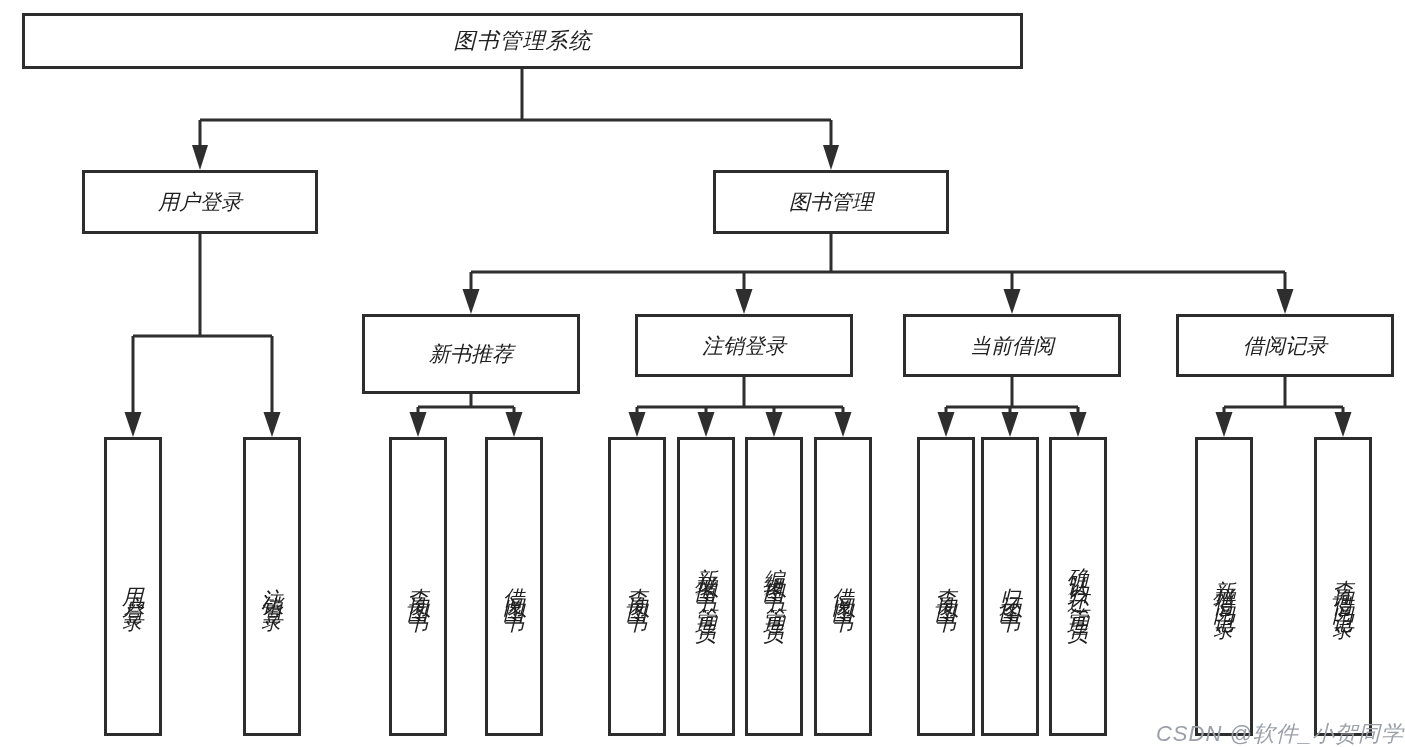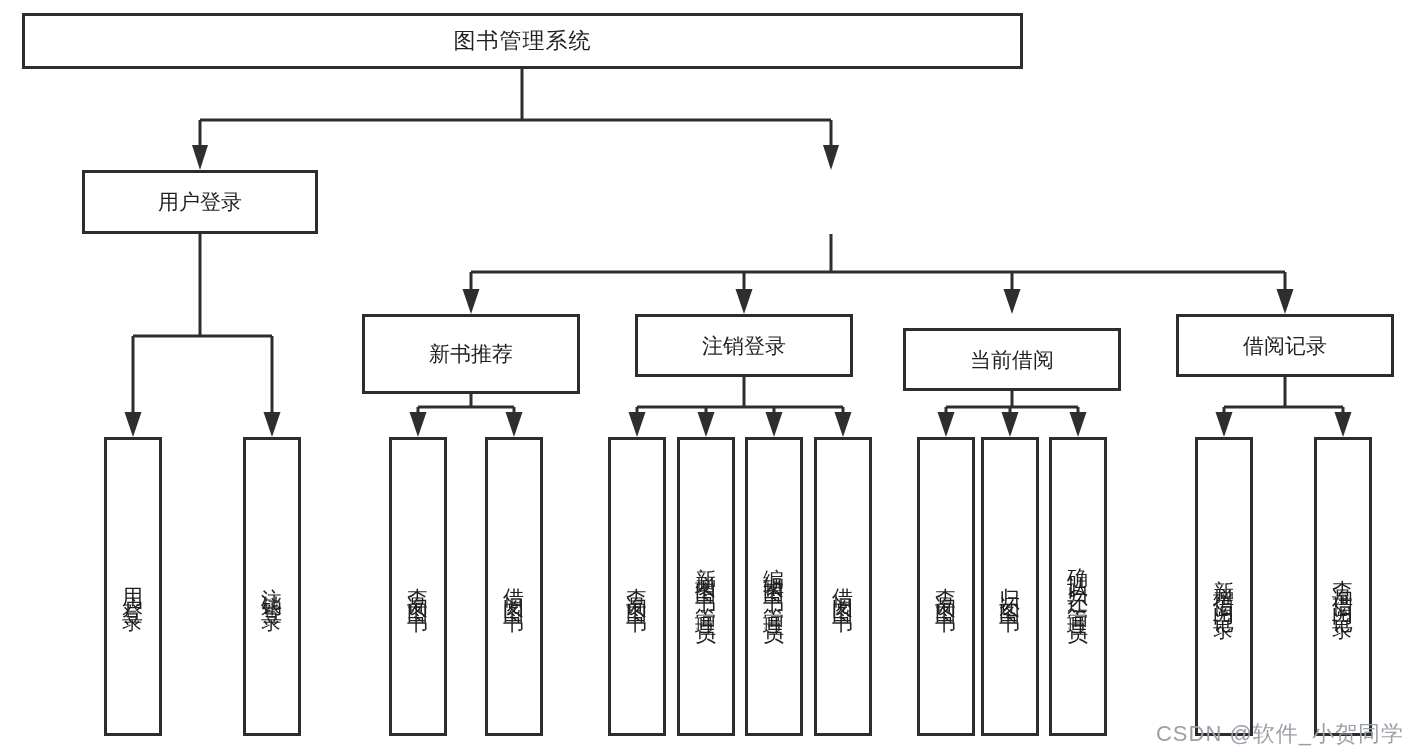--- a/index.html
+++ b/index.html
@@ -2,20 +2,21 @@
 <html><head>
 <meta charset="utf-8">
 <style>
   html,body { margin:0; padding:0; background:#ffffff; }
   .canvas {
     position:relative;
     width:1405px; height:747px;
     background:#ffffff;
     font-family:"Liberation Sans","DejaVu Sans",sans-serif;
     overflow:hidden;
+    font-style:italic;
   }
   .connectors {
     position:absolute; left:0; top:0; width:1405px; height:747px;
     pointer-events:none;
   }
   .connectors path { stroke:#2e2e2e; stroke-width:3; fill:none; }
   .connectors polygon { fill:#2e2e2e; stroke:none; }
   .node {
     position:absolute;
     box-sizing:border-box;
@@ -100,28 +101,31 @@
     </g>
   </svg>
 
   <div class="node lvl1" style="left:22px;top:13px;width:1001px;height:56px;">
     <span class="lbl">图书管理系统</span>
   </div>
 
   <div class="node lvl2" style="left:82px;top:170px;width:236px;height:64px;">
     <span class="lbl">用户登录</span>
   </div>
+  <div class="node lvl2" style="left:713px;top:170px;width:236px;height:64px;">
+    <span class="lbl">图书管理</span>
+  </div>
 
   <div class="node lvl3" style="left:362px;top:314px;width:218px;height:80px;">
     <span class="lbl">新书推荐</span>
   </div>
   <div class="node lvl3" style="left:635px;top:314px;width:218px;height:63px;">
     <span class="lbl">注销登录</span>
   </div>
-  <div class="node lvl3" style="left:903px;top:328px;width:218px;height:63px;">
+  <div class="node lvl3" style="left:903px;top:314px;width:218px;height:63px;">
     <span class="lbl">当前借阅</span>
   </div>
   <div class="node lvl3" style="left:1176px;top:314px;width:218px;height:63px;">
     <span class="lbl">借阅记录</span>
   </div>
 
   <div class="node leaf" style="left:104px;top:437px;width:58px;height:299px;">
     <span class="vlbl">用户登录</span>
   </div>
   <div class="node leaf" style="left:243px;top:437px;width:58px;height:299px;">

